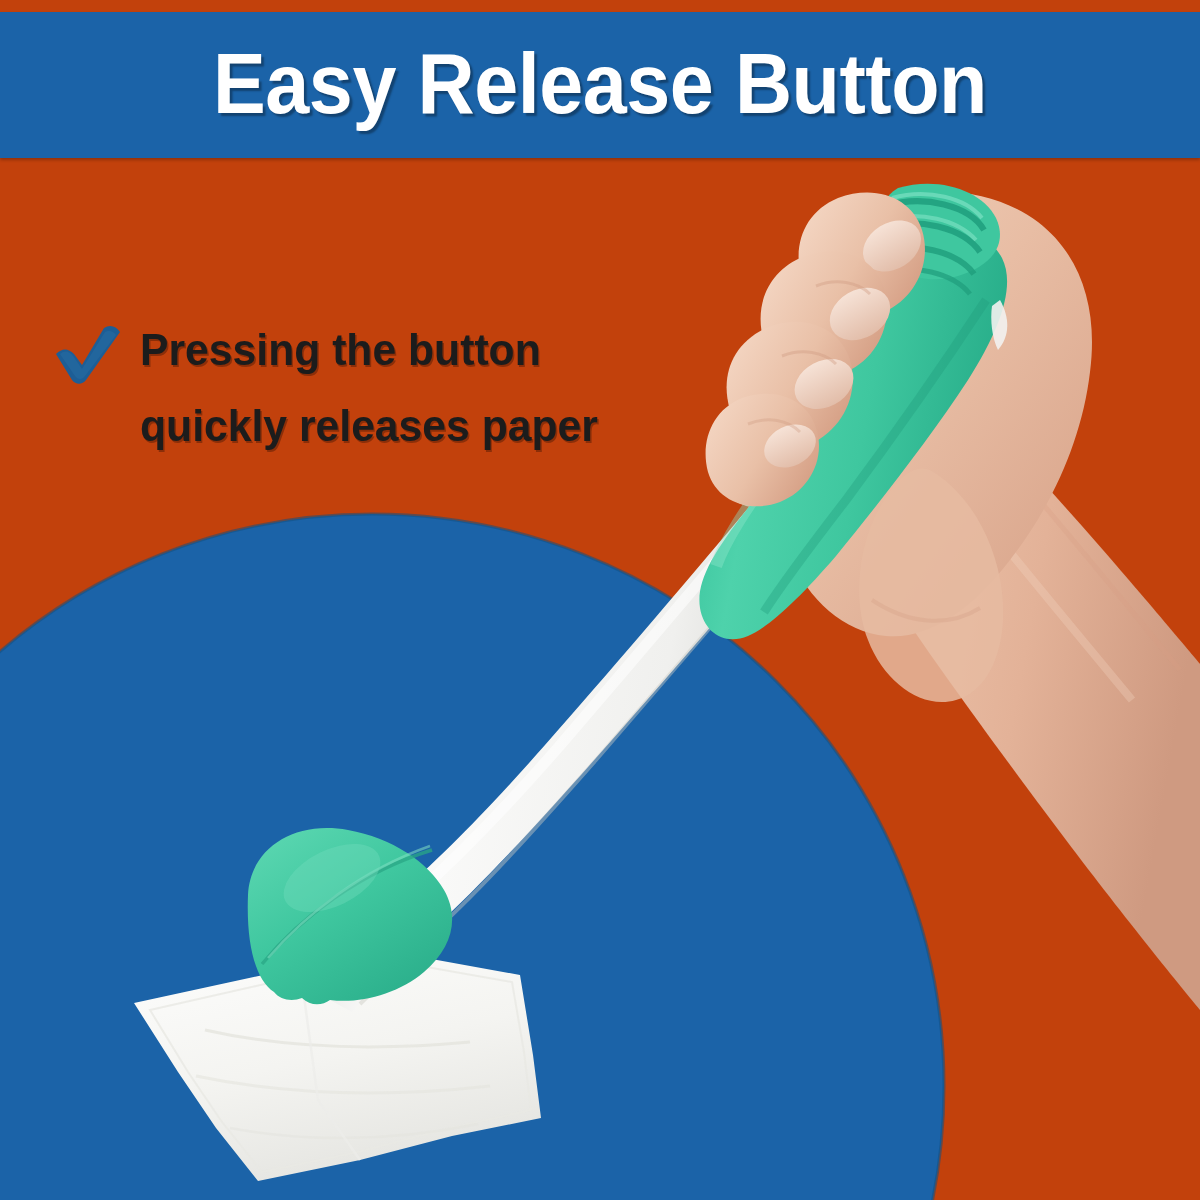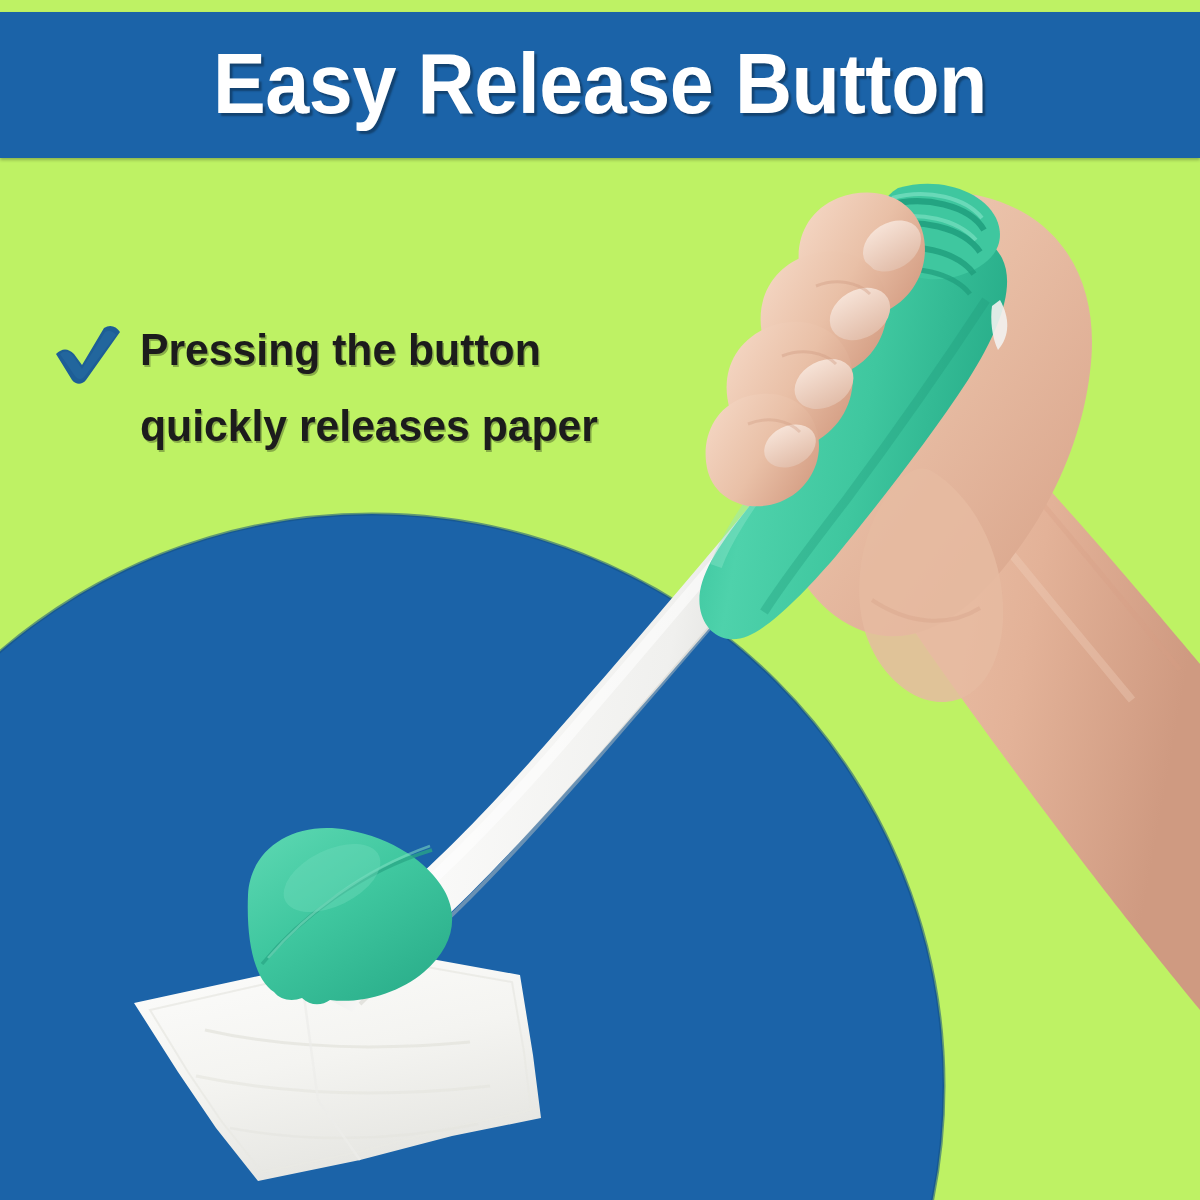--- a/index.html
+++ b/index.html
@@ -7,21 +7,21 @@
     padding: 0;
     background: #ffffff;
   }
   body {
     font-family: "Liberation Sans", sans-serif;
   }
   #stage {
     position: relative;
     width: 1200px;
     height: 1200px;
-    background: #bef264;
+    background: #c2410c;
     overflow: hidden;
   }
 
   
   .banner {
     position: absolute;
     left: 0;
     top: 12px;
     width: 1200px;
     height: 146px;

